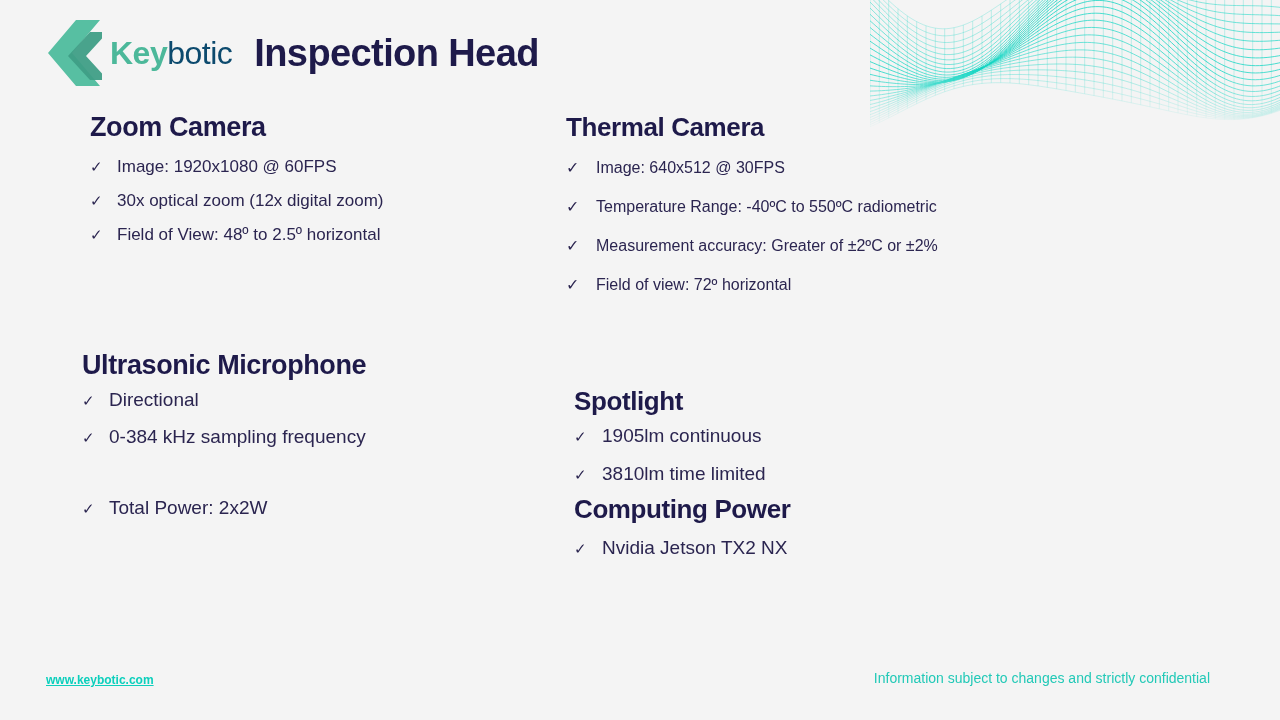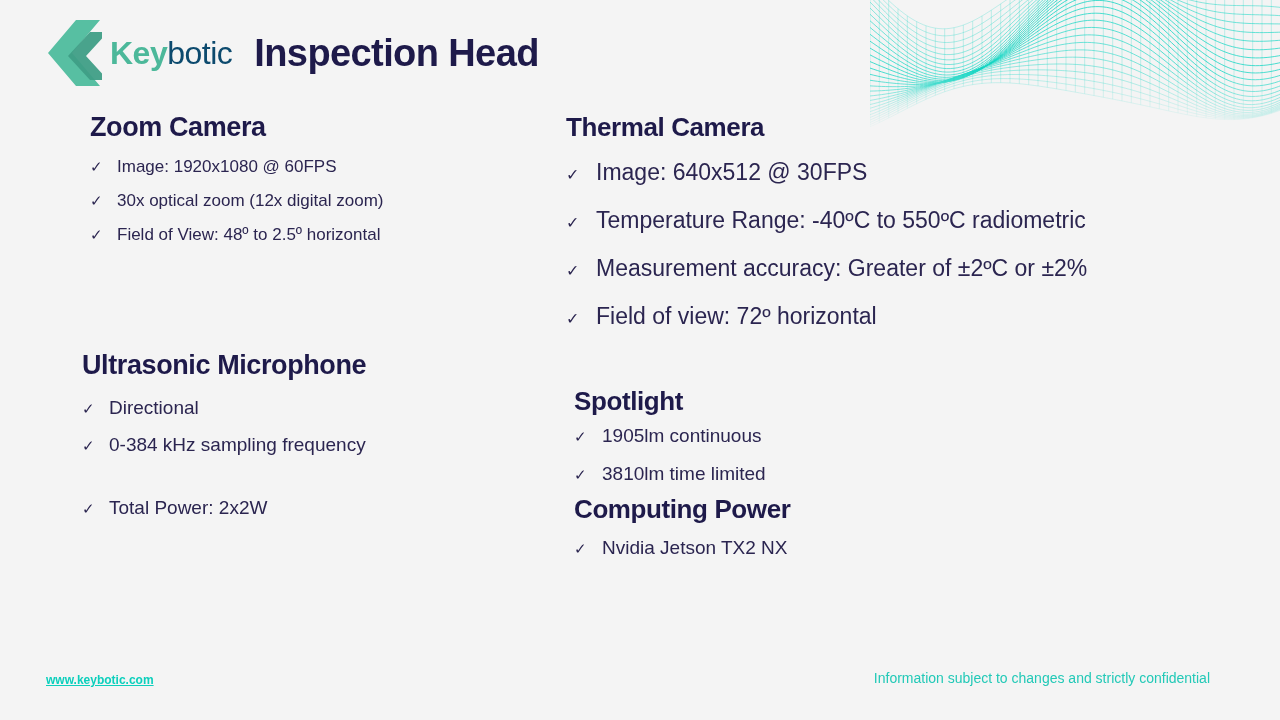--- a/index.html
+++ b/index.html
@@ -111,36 +111,36 @@
     line-height: 1;
     width: 26px;
   }
   .bullet-text { display: inline-block; }
 
   
   .col-left .b-sm .bullet-text { font-size: 17px; }
   .col-left .b-md .bullet-text { font-size: 19px; }
 
   
-  .col-right .b-lg .bullet-text { font-size: 23px; }
+  .col-right .b-lg .bullet-text { font-size: 16px; }
   .col-right .b-md .bullet-text { font-size: 19px; }
 
   
   .s-zoom       { position: absolute; top: 0;   left: 12px; }
   .s-ultrasonic { position: absolute; top: 240; left: 4px;  }
   .s-speakers   { position: absolute; top: 385px; left: 4px; }
 
   .s-thermal    { position: absolute; top: 0;    left: 0; }
   .s-spotlight  { position: absolute; top: 238px; left: 8px; }
   .s-computing  { position: absolute; top: 382px; left: 8px; }
 
   .s-ultrasonic { top: 238px; }
 
   .s-zoom .section-title       { margin-bottom: 14px; }
-  .s-ultrasonic .section-title { margin-bottom: 16px; }
+  .s-ultrasonic .section-title { margin-bottom: 8px; }
   .s-speakers .section-title   { margin-bottom: 10px; }
   .s-thermal .section-title    { margin-bottom: 16px; }
   .s-spotlight .section-title  { margin-bottom: 8px; margin-top: 36px; }
   .s-computing .section-title  { margin-bottom: 12px; }
 
   .s-zoom .bullet       { margin-bottom: 14px; }
   .s-ultrasonic .bullet { margin-bottom: 15px; }
   .s-speakers .bullet   { margin-bottom: 6px; }
   .s-thermal .bullet    { margin-bottom: 21px; }
   .s-spotlight .bullet  { margin-bottom: 16px; }

